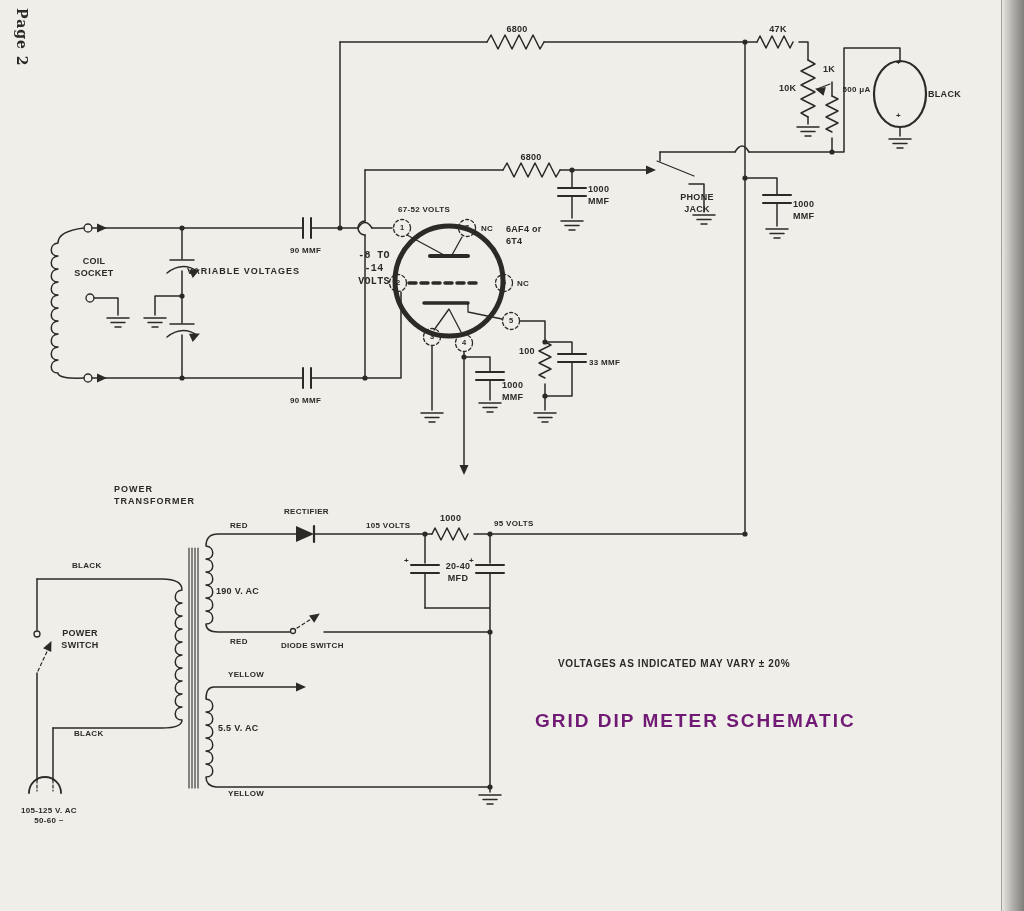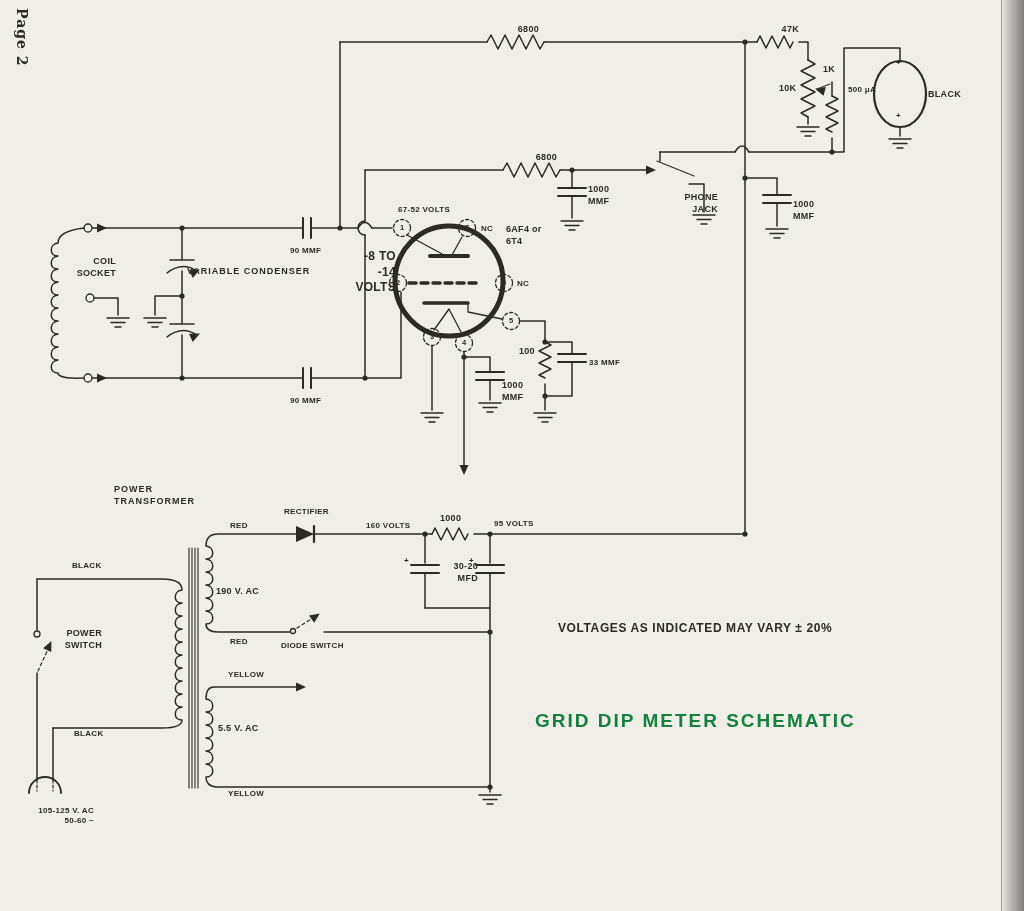--- a/index.html
+++ b/index.html
@@ -4,28 +4,28 @@
 <style>
   html,body{margin:0;padding:0;background:#9a9894;}
   .scan{position:relative;width:1024px;height:911px;background:#f0eee9;overflow:hidden;
         font-family:"Liberation Sans",sans-serif;}
   .edge{position:absolute;right:0;top:0;width:22px;height:100%;
         background:linear-gradient(90deg,#e9e7e2 0%,#b5b3af 45%,#807e7b 100%);}
   .edgeline{position:absolute;right:21px;top:0;width:2px;height:100%;background:#56544f;opacity:.5;}
   svg{position:absolute;left:0;top:0;}
   .lbl{position:absolute;font:bold 9px/1.3 "Liberation Sans",sans-serif;color:#2b2a27;
        white-space:pre-line;letter-spacing:.3px;}
-  .c{text-align:right;}
-  .s8{font-size:8px;} .s75{font-size:12px;}
+  .c{text-align:center;}
+  .s8{font-size:8px;} .s75{font-size:10px;font-family:Liberation Mono, monospace;}
   .pin{font-size:7.5px;font-weight:bold;width:8px;text-align:center;letter-spacing:0;}
   .pageno{position:absolute;left:30px;top:8px;font:bold 14px "DejaVu Serif",serif;
           color:#2b2a27;transform:rotate(90deg);transform-origin:left top;letter-spacing:1px;
           white-space:nowrap;}
-  .title{font:normal 19px "Liberation Sans",sans-serif;letter-spacing:2px;color:#15803d;font-weight:600;text-align:center;}
-  .note{font-size:12px;letter-spacing:.6px;}
+  .title{font:normal 19px "Liberation Sans",sans-serif;letter-spacing:2px;color:#701a75;font-weight:600;text-align:center;}
+  .note{font-size:10px;letter-spacing:.6px;margin-top:36px;}
 </style>
 </head>
 <body>
 
 <div class="scan">
 
   <svg width="1024" height="911" viewBox="0 0 1024 911">
     <defs>
       <path id="resh" d="M0,0 l4,-7 l7,14 l7,-14 l7,14 l7,-14 l7,14 l7,-14 l7,14 l4,-7"></path>
       <path id="reshs" d="M0,0 l3,-6 l6,12 l6,-12 l6,12 l6,-12 l6,12 l3,-6"></path>
@@ -236,39 +236,39 @@
   <div class="lbl pin" style="left:398px;top:223px">1</div>
   <div class="lbl pin" style="left:463px;top:223px">7</div>
   <div class="lbl pin" style="left:394px;top:278px">2</div>
   <div class="lbl pin" style="left:500px;top:278px">6</div>
   <div class="lbl pin" style="left:507px;top:316px">5</div>
   <div class="lbl pin" style="left:428px;top:332px">3</div>
   <div class="lbl pin" style="left:460px;top:338px">4</div>
 
   <div class="lbl c" style="left:72px;top:256px;width:44px">COIL
 SOCKET</div>
-  <div class="lbl" style="left:187px;top:266px;letter-spacing:1px">VARIABLE CONDENSER</div>
+  <div class="lbl" style="left:187px;top:266px;letter-spacing:1px">VARIABLE VOLTAGES</div>
   <div class="lbl s8" style="left:290px;top:246px">90 MMF</div>
   <div class="lbl s8" style="left:290px;top:396px">90 MMF</div>
 
   <div class="lbl" style="left:502px;top:380px">1000
 MMF</div>
   <div class="lbl" style="left:519px;top:346px">100</div>
   <div class="lbl s8" style="left:589px;top:358px">33 MMF</div>
 
   <div class="lbl" style="left:114px;top:484px;letter-spacing:1px">POWER
 TRANSFORMER</div>
   <div class="lbl s8" style="left:284px;top:507px">RECTIFIER</div>
   <div class="lbl s8" style="left:230px;top:521px">RED</div>
   <div class="lbl s8" style="left:230px;top:637px">RED</div>
   <div class="lbl" style="left:216px;top:586px">190 V. AC</div>
-  <div class="lbl s8" style="left:366px;top:521px">160 VOLTS</div>
+  <div class="lbl s8" style="left:366px;top:521px">105 VOLTS</div>
   <div class="lbl" style="left:440px;top:513px">1000</div>
   <div class="lbl s8" style="left:494px;top:519px">95 VOLTS</div>
-  <div class="lbl c" style="left:438px;top:561px;width:40px">30-20
+  <div class="lbl c" style="left:438px;top:561px;width:40px">20-40
 MFD</div>
   <div class="lbl s8" style="left:404px;top:556px">+</div>
   <div class="lbl s8" style="left:469px;top:556px">+</div>
   <div class="lbl s8" style="left:281px;top:641px">DIODE SWITCH</div>
   <div class="lbl s8" style="left:228px;top:670px">YELLOW</div>
   <div class="lbl" style="left:218px;top:723px">5.5 V. AC</div>
   <div class="lbl s8" style="left:228px;top:789px">YELLOW</div>
   <div class="lbl s8" style="left:72px;top:561px">BLACK</div>
   <div class="lbl c" style="left:58px;top:628px;width:44px">POWER
 SWITCH</div>

